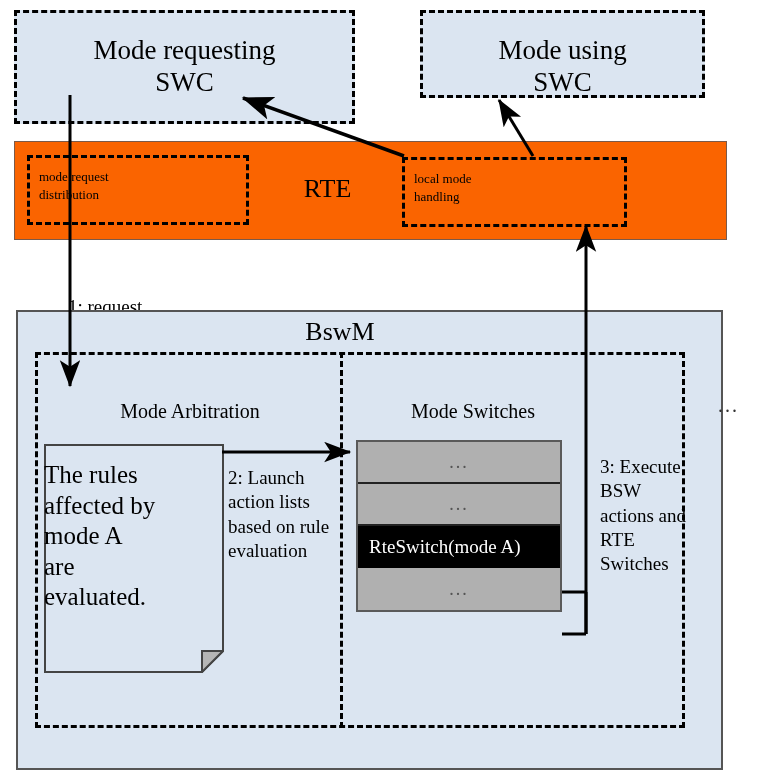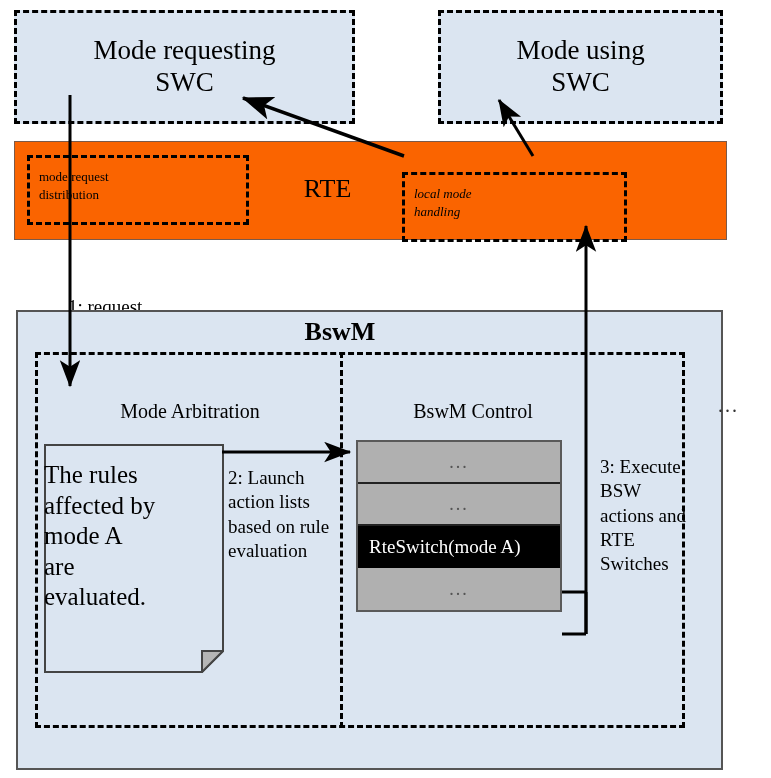--- a/index.html
+++ b/index.html
@@ -44,21 +44,20 @@
 
   
   .bswm-outer{
     background:#dbe5f1;
     border:2px solid #555;
   }
   .bswm-title{
     position:absolute;
     font-size:26px;
     text-align:center;
-    font-weight:bold;
   }
   .bswm-inner{
     position:absolute;
     box-sizing:border-box;
     border:3px dashed #000;
   }
   .vdivider{
     position:absolute;
     border-left:3px dashed #000;
   }
@@ -113,49 +112,49 @@
 </style>
 </head>
 <body>
 
 <div id="stage">
 
   <div class="box swc" style="left:14px;top:10px;width:341px;height:114px;">
     <span>Mode requesting<br>SWC</span>
   </div>
 
-  <div class="box swc" style="left:438px;top:10px;width:285px;height:114px;">
+  <div class="box swc" style="left:420px;top:10px;width:285px;height:88px;">
     <span>Mode using<br>SWC</span>
   </div>
 
   <div class="box rte-bar" style="left:14px;top:141px;width:713px;height:99px;"></div>
 
   <div class="rte-sub" style="left:27px;top:155px;width:222px;height:70px;">
     <span>mode request<br>distribution</span>
   </div>
 
   <div class="rte-label" style="left:255px;top:174px;width:145px;">RTE</div>
 
-  <div class="rte-sub" style="left:402px;top:172px;width:225px;height:70px;font-style:italic;">
+  <div class="rte-sub" style="left:402px;top:157px;width:225px;height:70px;">
     <span>local mode<br>handling</span>
   </div>
 
   <div class="callout" style="left:68px;top:247px;width:140px;margin-top:48px;">1: request<br>mode A</div>
 
   <div class="box bswm-outer" style="left:16px;top:310px;width:707px;height:460px;"></div>
 
   <div class="bswm-title" style="left:235px;top:317px;width:210px;">BswM</div>
 
   <div class="bswm-inner" style="left:35px;top:352px;width:650px;height:376px;"></div>
 
   <div class="vdivider" style="left:340px;top:352px;height:376px;"></div>
 
   <div class="section-title" style="left:60px;top:400px;width:260px;">Mode Arbitration</div>
 
-  <div class="section-title" style="left:368px;top:400px;width:210px;">BswM Control</div>
+  <div class="section-title" style="left:368px;top:400px;width:210px;">Mode Switches</div>
 
   <div class="dots" style="left:718px;top:394px;">...</div>
 
   <div class="note-wrap" style="left:44px;top:444px;width:180px;height:229px;">
     <svg width="180" height="229" viewBox="0 0 180 229">
       <path d="M1,1 L179,1 L179,207 L158,228 L1,228 Z" fill="#dbe5f1" stroke="#444" stroke-width="2"></path>
       <path d="M179,207 L158,207 L158,228 Z" fill="#b5b5b5" stroke="#444" stroke-width="2"></path>
     </svg>
     <div class="note-text">The rules<br>affected by<br>mode A<br>are<br>evaluated.</div>
   </div>

